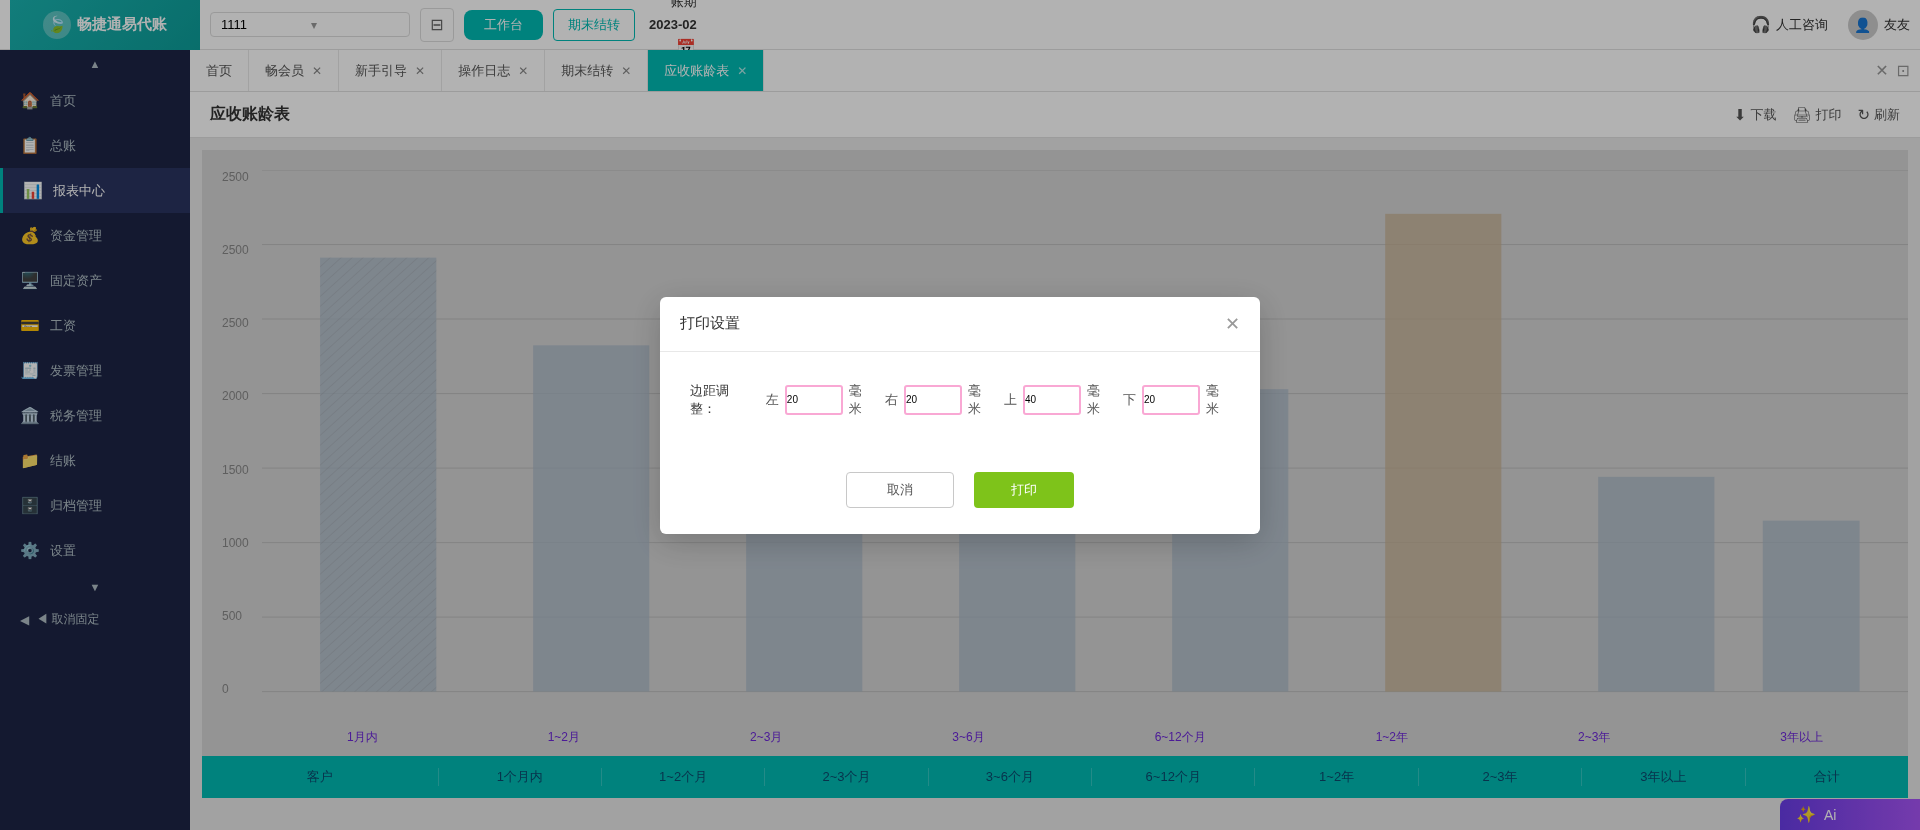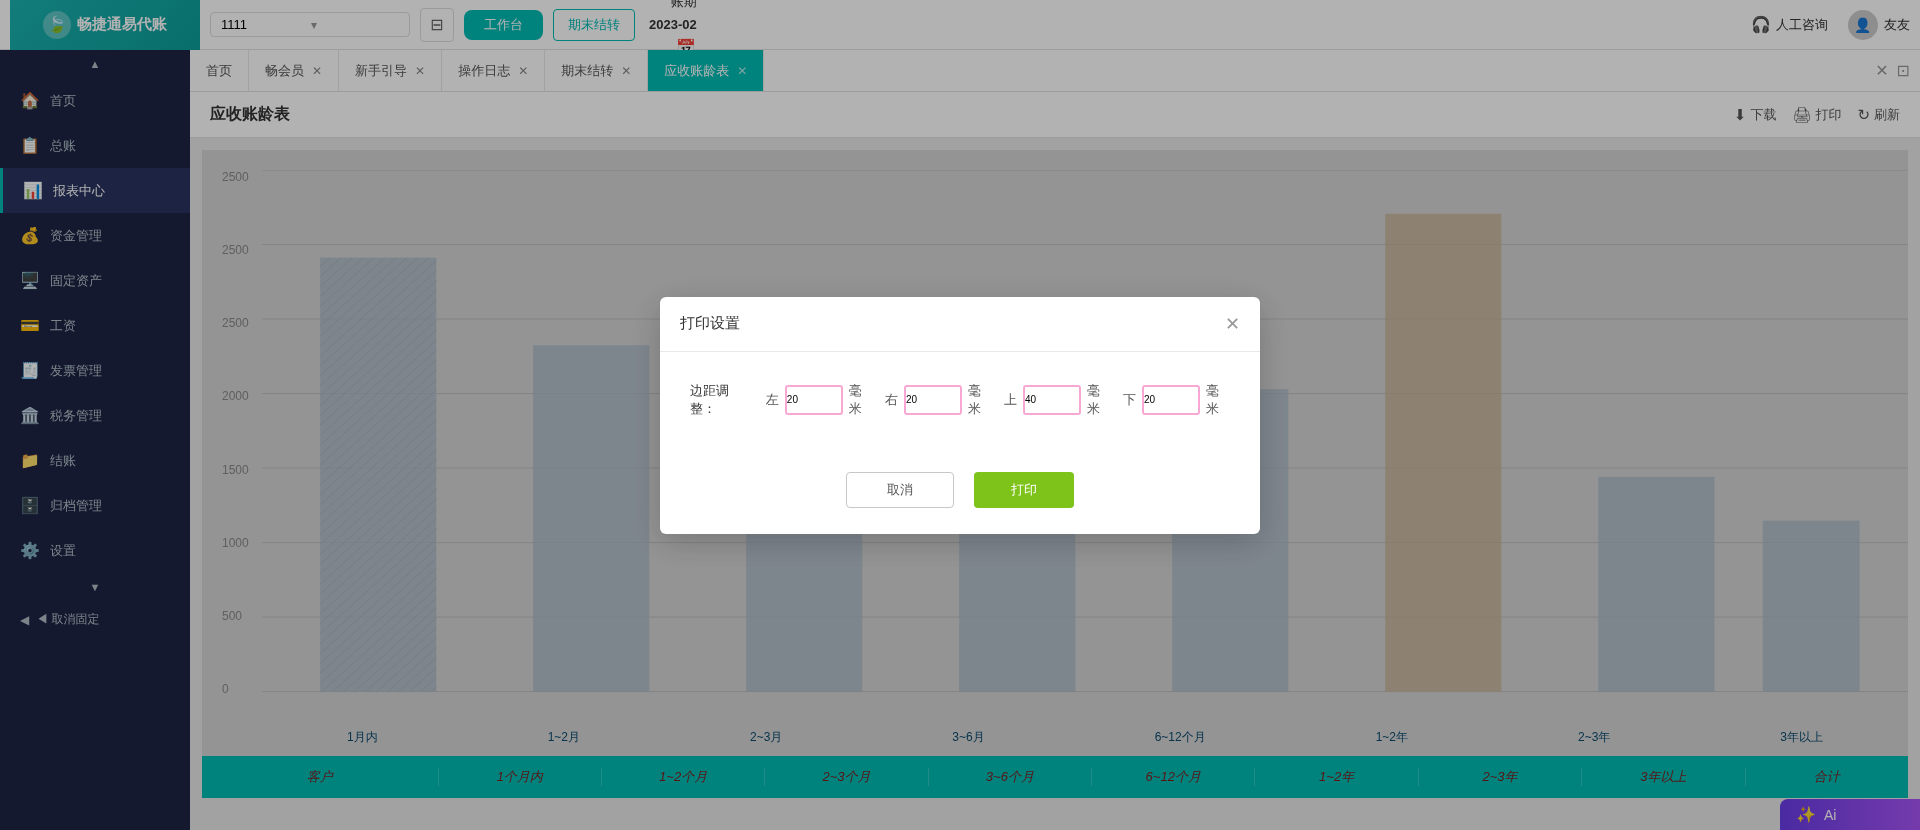--- a/index.html
+++ b/index.html
@@ -192,24 +192,24 @@
     }
 
     
     .table-footer {
       position: absolute; bottom: 0; left: 0; right: 0;
       height: 42px;
       background: #00bbb4;
       display: flex; align-items: center;
     }
     .table-footer-cell {
-      flex: 1; text-align: center; color: #7f1d1d;
+      flex: 1; text-align: center; color: #0c4a6e;
       font-size: 13px; font-weight: 500;
       border-right: 1px solid rgba(255,255,255,0.2);
-      padding: 0 8px; white-space: nowrap; font-style: italic;
+      padding: 0 8px; white-space: nowrap;
     }
 
     
     .modal-overlay {
       position: fixed; top: 0; left: 0; width: 100%; height: 100%;
       background: rgba(0,0,0,0.3);
       display: flex; align-items: center; justify-content: center;
       z-index: 1000;
     }
     .modal {
@@ -470,21 +470,21 @@
 
             <rect x="1550" y="400" width="100" height="195" fill="#a8b8c8" opacity="0.7"></rect>
 
             <defs>
               <pattern id="hatch1" patternUnits="userSpaceOnUse" width="8" height="8" patternTransform="rotate(45)">
                 <line x1="0" y1="0" x2="0" y2="8" stroke="#888" stroke-width="2" opacity="0.3"></line>
               </pattern>
             </defs>
           </svg>
 
-          <div style="position:absolute; bottom:10px; left:60px; right:0; display:flex; justify-content:space-around; color:#0c4a6e; font-size:12px;">
+          <div style="position:absolute; bottom:10px; left:60px; right:0; display:flex; justify-content:space-around; color:#6d28d9; font-size:12px;">
             <span>1月内</span>
             <span>1~2月</span>
             <span>2~3月</span>
             <span>3~6月</span>
             <span>6~12个月</span>
             <span>1~2年</span>
             <span>2~3年</span>
             <span>3年以上</span>
           </div>
         </div>

